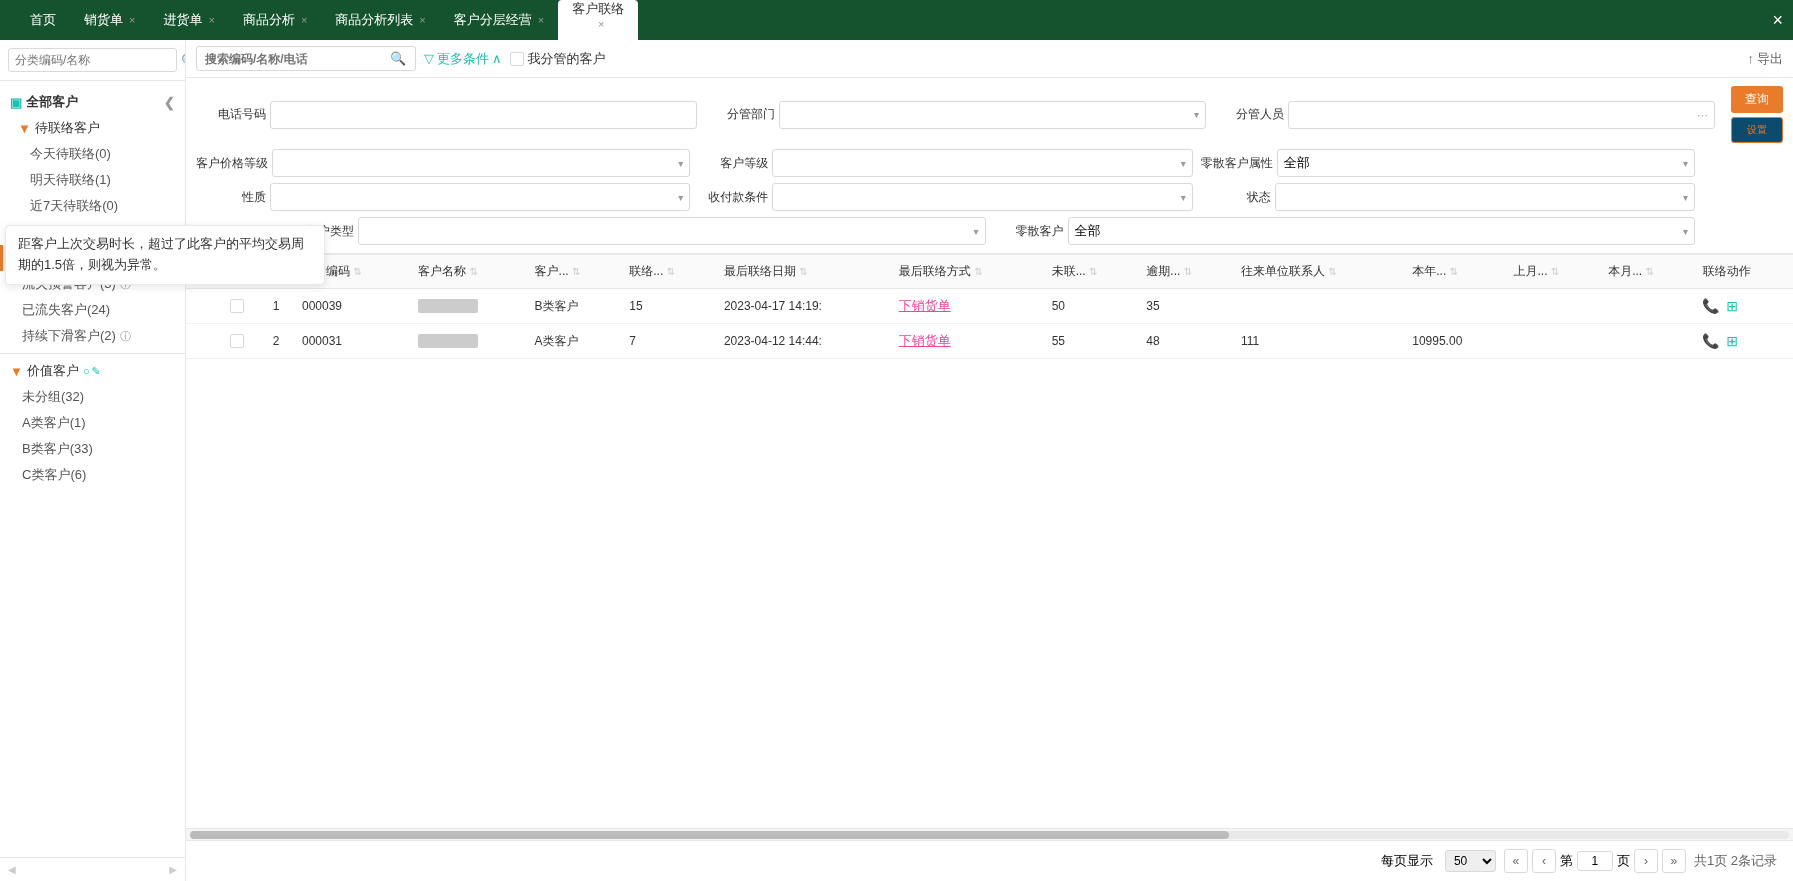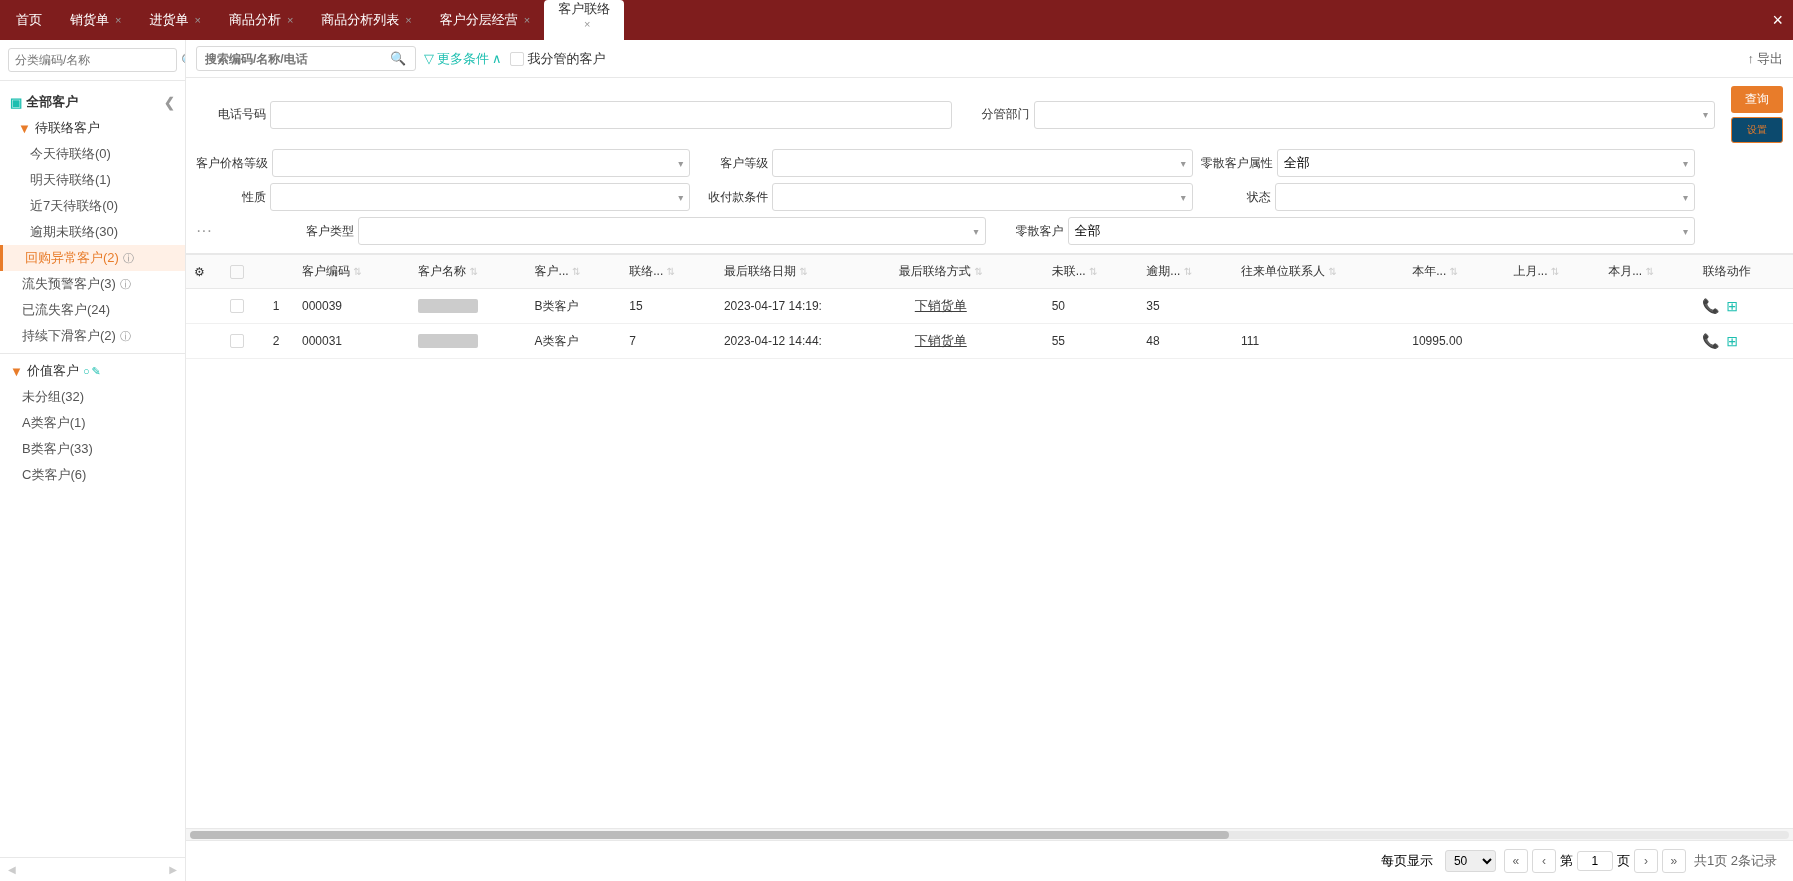--- a/index.html
+++ b/index.html
@@ -1,20 +1,20 @@
 <!DOCTYPE html>
 <html><head>
   <meta charset="utf-8">
   <style>
     * { box-sizing: border-box; margin: 0; padding: 0; font-family: 'Microsoft YaHei', Arial, sans-serif; font-size: 13px; }
     body { background: #f5f5f5; overflow: hidden; width: 1793px; height: 881px; }
 
     
     .top-nav {
-      display: flex; align-items: center; background: #7f1d1d; height: 40px; padding: 0 2px;
+      display: flex; align-items: center; background: #14532d; height: 40px; padding: 0 16px;
       color: white; position: relative;
     }
     .top-nav-item {
       padding: 0 14px; height: 40px; display: flex; align-items: center; cursor: pointer;
       color: white; font-size: 13px; white-space: nowrap;
     }
     .top-nav-item.active { background: white; color: #333; border-radius: 4px 4px 0 0; flex-direction: column; }
     .top-nav-item .close-x { margin-left: 6px; font-size: 11px; color: #999; }
     .top-nav-close-all {
       position: absolute; right: 10px; top: 50%; transform: translateY(-50%);
@@ -126,21 +126,21 @@
       white-space: nowrap; font-size: 12px; position: sticky; top: 0; z-index: 1;
     }
     .data-table th .sort-icon { color: #ccc; font-size: 10px; }
     .data-table td {
       border-bottom: 1px solid #f0f0f0; padding: 8px 8px; color: #333; font-size: 12px;
       white-space: nowrap;
     }
     .table-settings-col { width: 36px; text-align: center; }
     .table-check-col { width: 36px; text-align: center; }
     .table-idx-col { width: 36px; text-align: center; color: #999; }
-    .link-text { color: #404040; text-decoration: underline; cursor: pointer; margin-left: 16px; }
+    .link-text { color: #ec4899; text-decoration: underline; cursor: pointer; }
     .action-icons { display: flex; align-items: center; gap: 6px; }
     .action-icon { color: #1dbfb0; cursor: pointer; font-size: 14px; }
 
     
     .table-footer {
       background: white; border-top: 1px solid #e8e8e8; padding: 8px 16px;
       display: flex; align-items: center; justify-content: flex-end; gap: 8px; font-size: 12px;
     }
     .footer-page-size { display: flex; align-items: center; gap: 12px; }
     .footer-page-size select {
@@ -328,20 +328,27 @@
           <span class="filter-label">电话号码</span>
           <input class="filter-input" style="flex: 1.5 1 0%;">
         </div>
         <div class="filter-item">
           <span class="filter-label">分管部门</span>
           <div class="filter-select">
             <span></span>
             <span class="arrow-down">▾</span>
           </div>
         </div>
+        <div class="filter-item">
+          <span class="filter-label">分管人员</span>
+          <div class="filter-select" style="flex:1;">
+            <span></span>
+            <span style="color:#999;font-size:11px;">···</span>
+          </div>
+        </div>
         <div class="filter-actions">
           <button class="btn-query">查询</button>
           <button class="btn-settings">设置</button>
         </div>
       </div>
 
       <div class="adv-filter-row">
         <div class="filter-item">
           <span class="filter-label">客户价格等级</span>
           <div class="filter-select">
@@ -406,20 +413,23 @@
           <span class="filter-label">零散客户</span>
           <div class="filter-select">
             <span>全部</span>
             <span class="arrow-down">▾</span>
           </div>
         </div>
         <div style="width:80px;"></div>
       </div>
     </div>
 
+    <div class="tooltip-box">
+      <span>距客户上次交易时长，超过了此客户的平均交易周期的1.5倍，则视为异常。</span>
+    </div>
 
     <div class="table-area">
       <table class="data-table">
         <thead>
           <tr>
             <th class="table-settings-col">⚙</th>
             <th class="table-check-col">
               <div class="checkbox"></div>
             </th>
             <th class="table-idx-col"></th>

